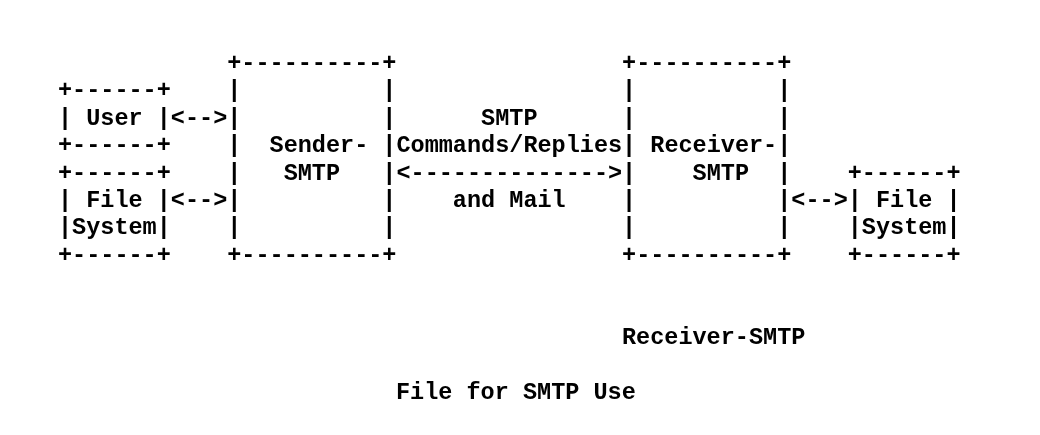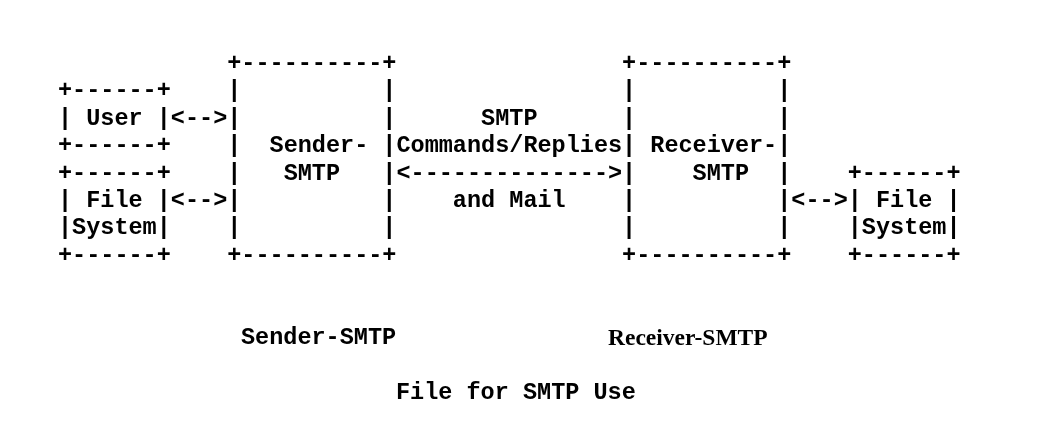--- a/index.html
+++ b/index.html
@@ -22,31 +22,30 @@
     font-size: 23.5px;
     line-height: 27.4px;
     letter-spacing: 0;
     white-space: pre;
     font-family: inherit;
     font-weight: inherit;
     color: inherit;
   }
   .ascii        { position: absolute; left: 58px;  top: 50px;  }
   .lbl-sender   { position: absolute; left: 241px; top: 324px; }
-  .lbl-receiver { position: absolute; left: 608px; top: 324px; font-family: Liberation Serif, serif; }
+  .lbl-receiver { position: absolute; left: 622px; top: 324px; }
   .lbl-caption  { position: absolute; left: 396px; top: 379px; }
 </style>
 </head>
 <body>
 
 <div class="figure">
   <pre class="mono ascii">            +----------+                +----------+
 +------+    |          |                |          |
 | User |&lt;--&gt;|          |      SMTP      |          |
 +------+    |  Sender- |Commands/Replies| Receiver-|
 +------+    |   SMTP   |&lt;--------------&gt;|    SMTP  |    +------+
 | File |&lt;--&gt;|          |    and Mail    |          |&lt;--&gt;| File |
 |System|    |          |                |          |    |System|
 +------+    +----------+                +----------+    +------+</pre>
-  <pre class="mono lbl-sender">Sender-SMTP</pre>
   <pre class="mono lbl-receiver">Receiver-SMTP</pre>
   <pre class="mono lbl-caption">File for SMTP Use</pre>
 </div>
 
 </body></html>

